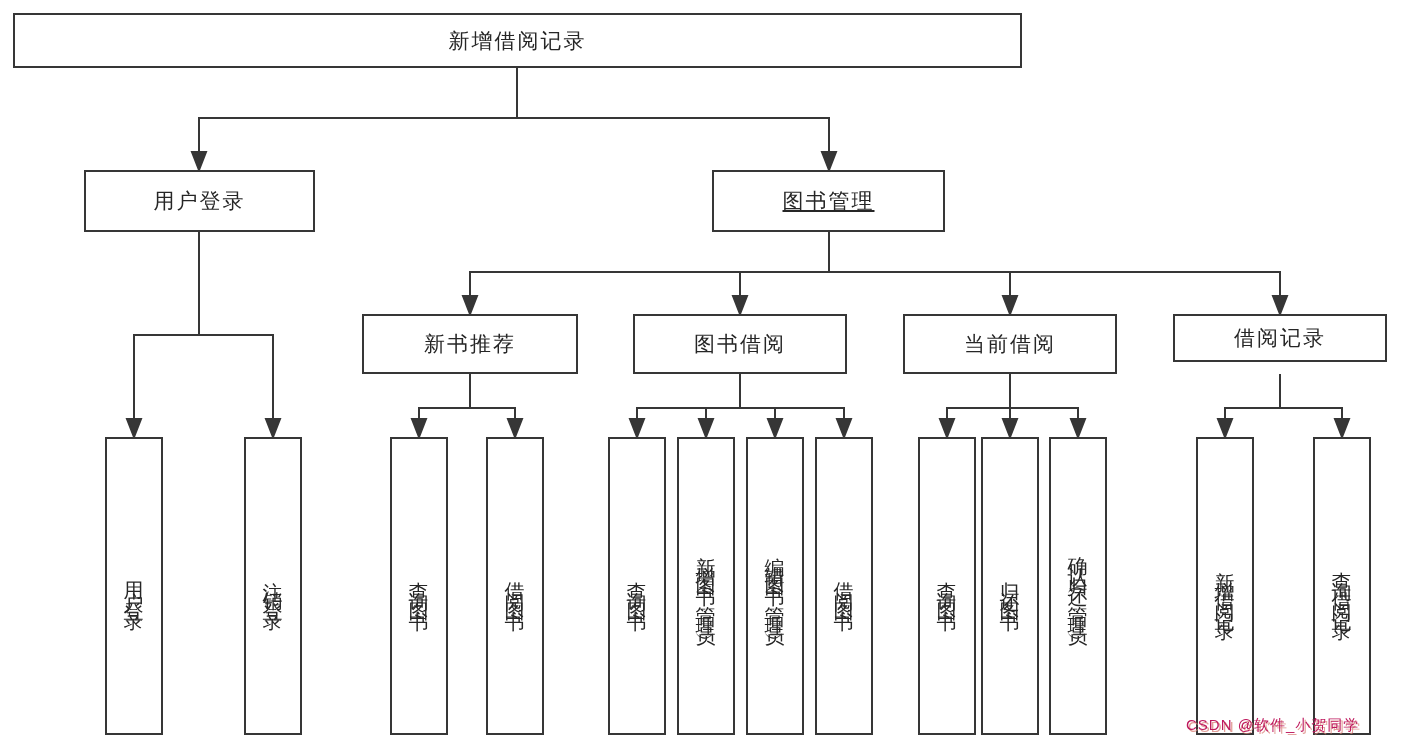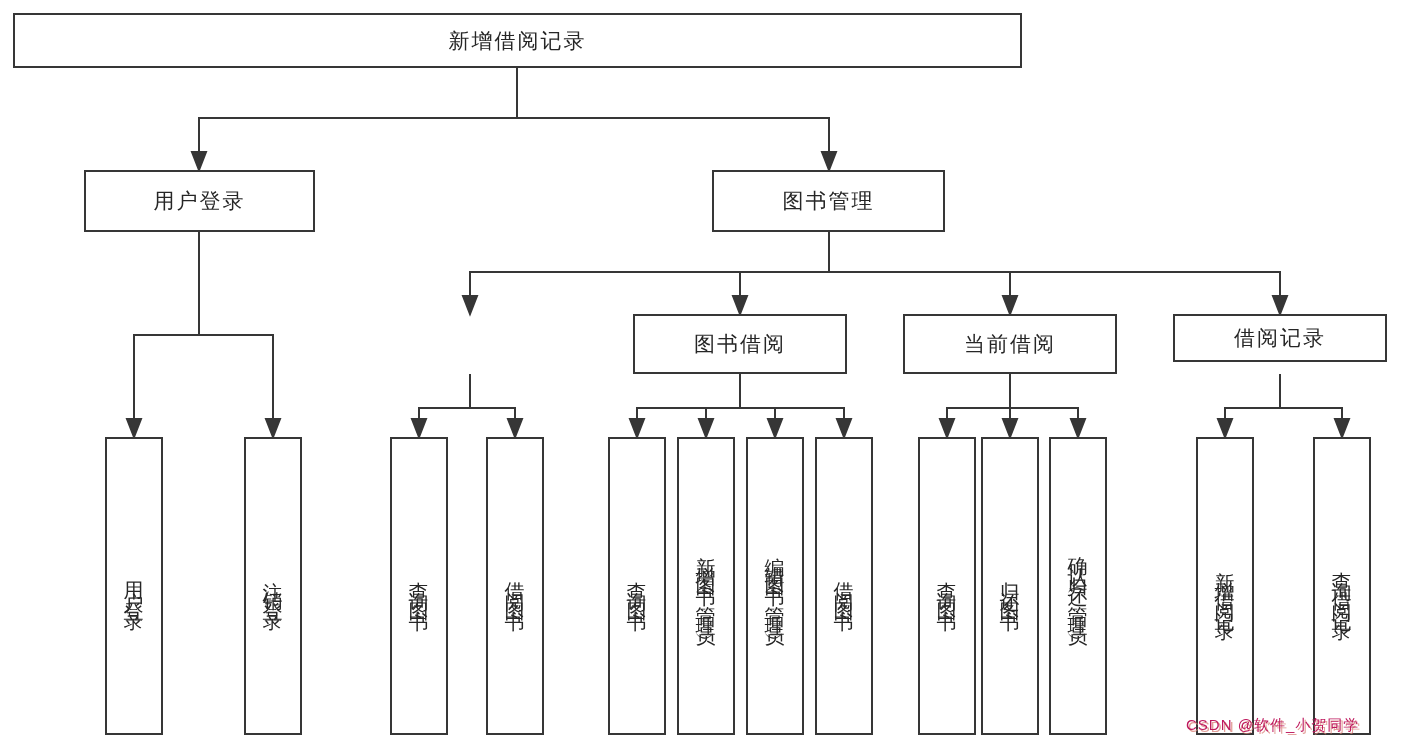--- a/index.html
+++ b/index.html
@@ -134,24 +134,27 @@
     </g>
   </svg>
 
   <div class="node h-node" style="left:13px; top:13px; width:1009px; height:55px;">
     <span>新增借阅记录</span>
   </div>
 
   <div class="node h-node" style="left:84px; top:170px; width:231px; height:62px;">
     <span>用户登录</span>
   </div>
-  <div class="node h-node" style="left:712px; top:170px; width:233px; height:62px;">
+  <div class="node h-node" style="left:712px; top:170px; width:233px; height:62px;text-decoration:underline;">
     <span>图书管理</span>
   </div>
 
+  <div class="node h-node" style="left:362px; top:314px; width:216px; height:60px;">
+    <span>新书推荐</span>
+  </div>
   <div class="node h-node" style="left:903px; top:314px; width:214px; height:60px;">
     <span>当前借阅</span>
   </div>
   <div class="node h-node" style="left:633px; top:314px; width:214px; height:60px;">
     <span>图书借阅</span>
   </div>
   <div class="node h-node" style="left:1173px; top:314px; width:214px; height:48px;">
     <span>借阅记录</span>
   </div>
 

